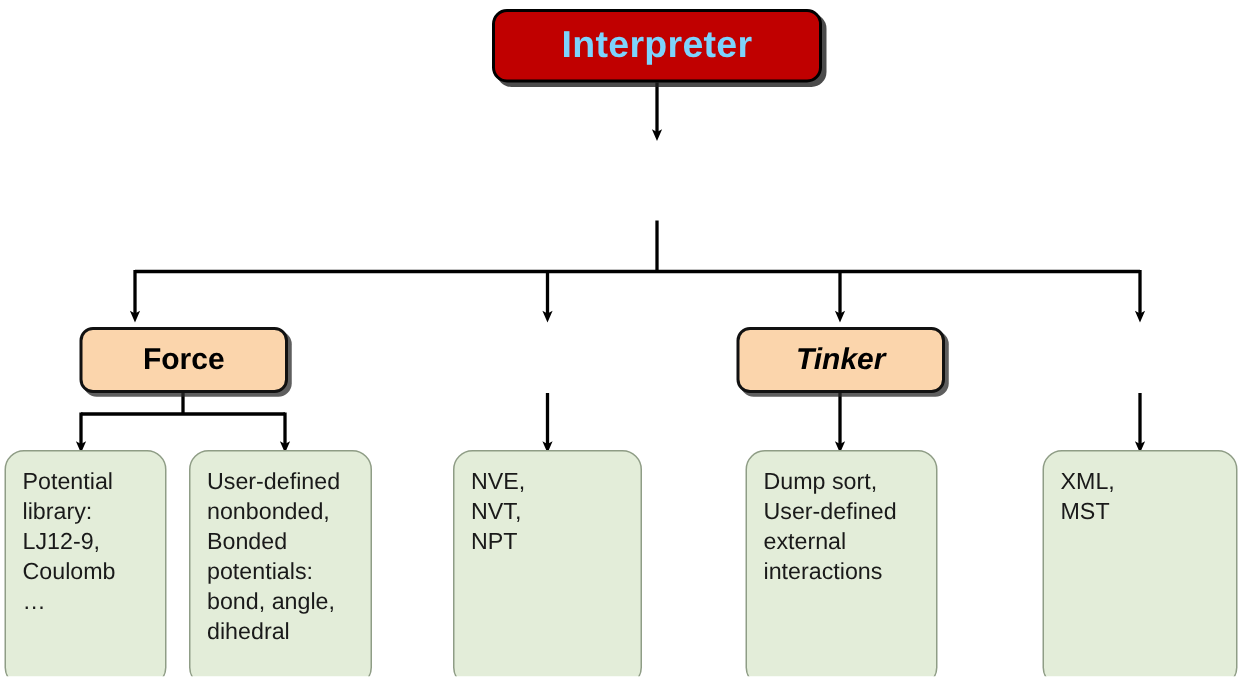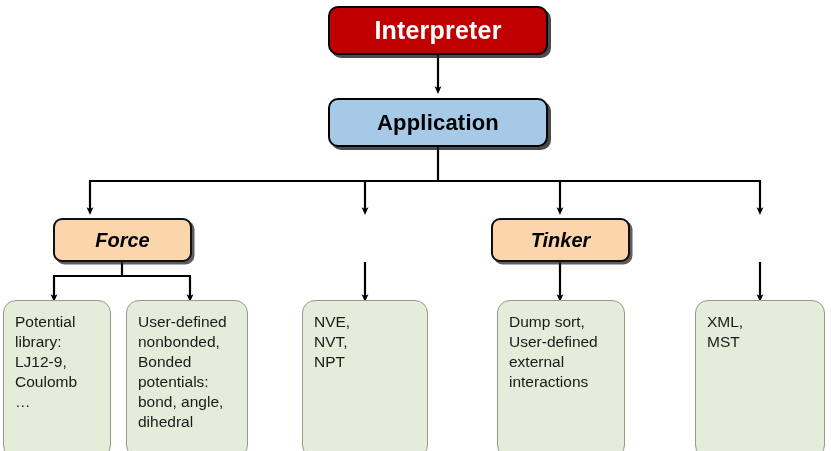--- a/index.html
+++ b/index.html
@@ -39,21 +39,21 @@
   
   .node.top {
     border: 2.5px solid #000000;
     border-radius: 10px;
     box-shadow: 3px 3px 0 rgba(30,30,30,0.80);
     font-weight: bold;
     letter-spacing: 0.2px;
   }
   .node.interpreter {
     background: #C00000;
-    color: #ffffff;
+    color: #7dd3fc;
     font-size: 25px;
   }
   .node.application {
     background: #A7C9E8;
     color: #000000;
     font-size: 22px;
   }
 
   
   .node.module {
@@ -136,25 +136,22 @@
 
     <g>
       <line x1="760" y1="262" x2="760" y2="298" stroke="#000000" stroke-width="2.2" marker-end="url(#arrow)"></line>
     </g>
   </svg>
 
   <div class="node top interpreter" style="left:328px; top:6px; width:220px; height:49px;">
     <span>Interpreter</span>
   </div>
 
-  <div class="node top application" style="left:328px; top:98px; width:220px; height:49px;">
-    <span>Application</span>
-  </div>
 
-  <div class="node module" style="left:53px; top:218px; width:139px; height:44px;font-style:italic;">
+  <div class="node module" style="left:53px; top:218px; width:139px; height:44px;">
     <span>Force</span>
   </div>
 
 
   <div class="node module" style="left:491px; top:218px; width:139px; height:44px;font-style:italic;">
     <span>Tinker</span>
   </div>
 
 
   <div class="node detail" style="left:3px; top:300px; width:108px; height:158px;">

